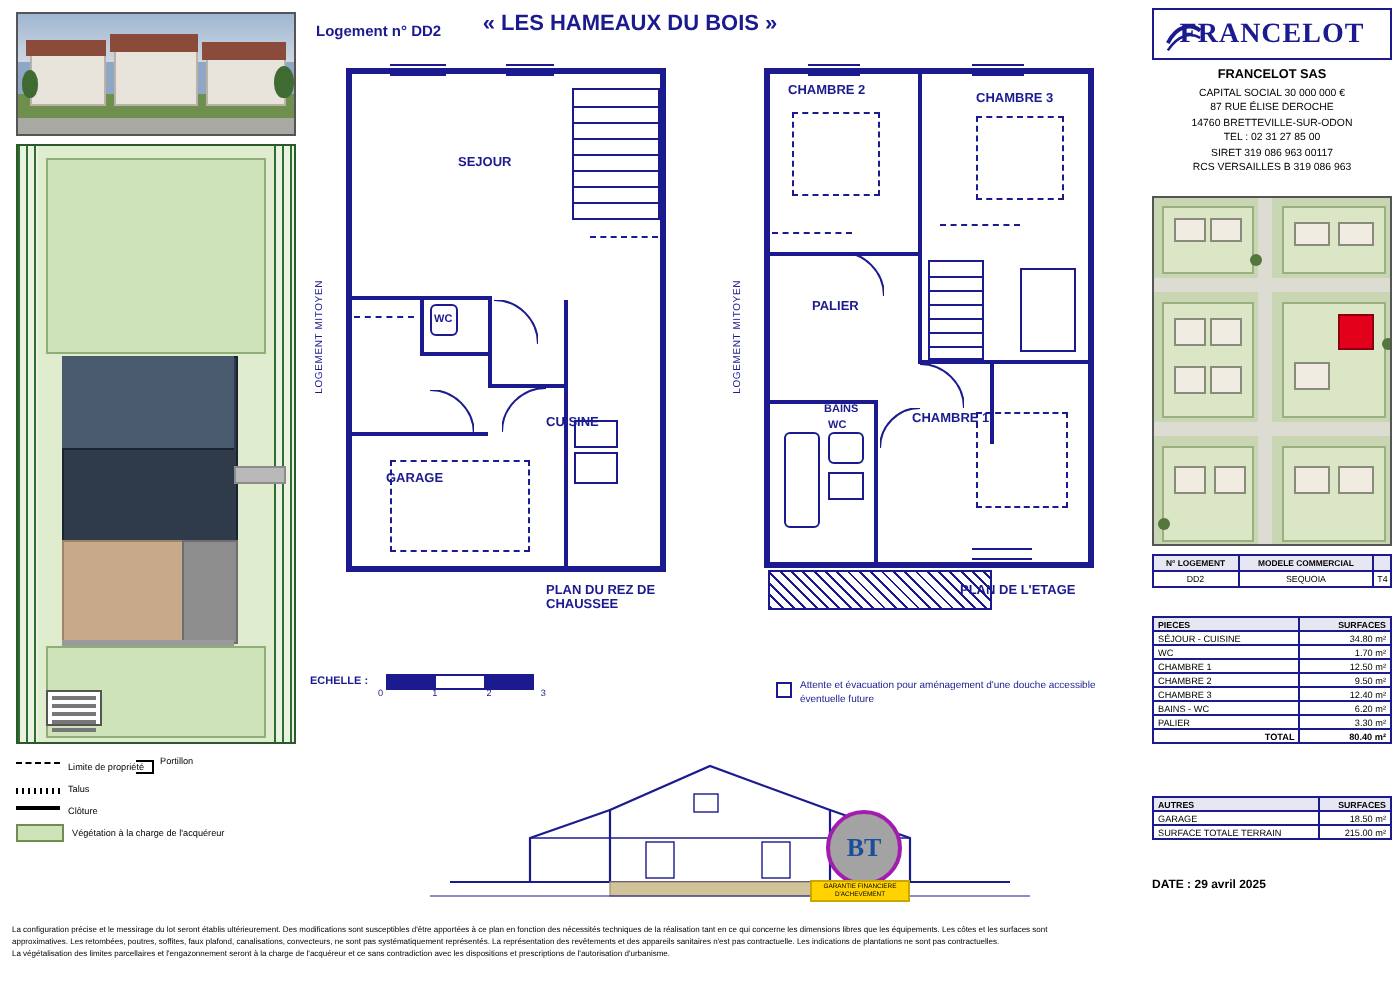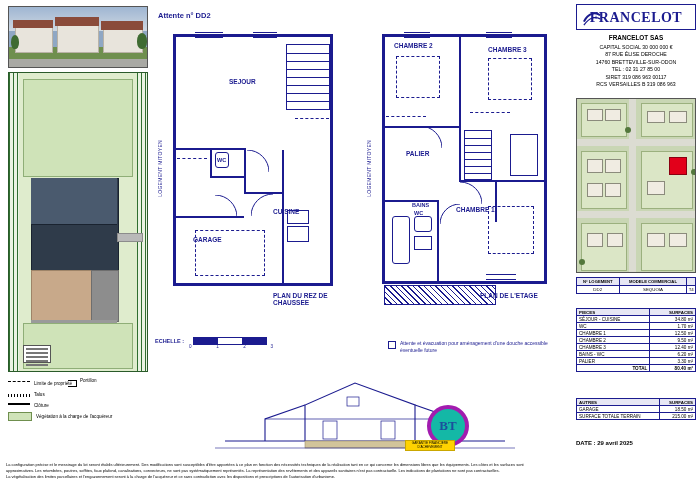--- a/index.html
+++ b/index.html
@@ -133,21 +133,21 @@
   #date-line{left:576px;top:440px;width:120px;font-size:6px;font-weight:bold;}
 
   
   #elevation{left:155px;top:375px;width:415px;height:78px;}
 
   
   #footer{left:6px;top:462px;width:688px;font-size:4px;line-height:1.45;color:#000;}
 
   
   #bt-stamp{left:405px;top:405px;width:50px;height:48px;}
-  #bt-circle{position:absolute;left:22px;top:0;width:34px;height:34px;border-radius:50%;border:4px solid #a21caf;background:#14b8a6;}
+  #bt-circle{position:absolute;left:8px;top:0;width:34px;height:34px;border-radius:50%;border:2px solid #a21caf;background:#a3a3a3;}
   #bt-circle .bt{position:absolute;inset:0;display:flex;align-items:center;justify-content:center;font-size:13px;font-weight:bold;color:#1b4f9c;font-family:"Liberation Serif",serif;}
   #bt-band{position:absolute;left:0;top:35px;width:50px;height:11px;background:#ffd200;border:1px solid #caa700;font-size:3.2px;text-align:center;line-height:1.1;padding-top:1px;box-sizing:border-box;}
 </style>
 </head>
 <body>
 
 <div class="sheet">
 
   <div class="box" id="photo">
     <div class="ph-sky"></div>
@@ -157,22 +157,23 @@
     <div class="ph-h" style="left:48px;top:18px;width:40px;height:26px;"></div>
     <div class="ph-roof" style="left:46px;top:10px;width:44px;height:9px;"></div>
     <div class="ph-h" style="left:94px;top:22px;width:38px;height:22px;"></div>
     <div class="ph-roof" style="left:92px;top:14px;width:42px;height:9px;"></div>
     <div class="ph-road"></div>
     <div class="ph-tree" style="left:2px;top:28px;width:8px;height:14px;"></div>
     <div class="ph-tree" style="left:128px;top:26px;width:10px;height:16px;"></div>
   </div>
 
   <div class="box" id="header-title">
-  </div>
-  <div id="lot-label">Attente n° DD2</div>
+    <div class="t1">« LES HAMEAUX DU BOIS »</div>
+  </div>
+  <div id="lot-label">Logement n° DD2</div>
 
   <div class="box" id="logo-block">
     <svg id="logo-swoosh" viewBox="0 0 20 20">
       <path d="M1 14 C6 4, 14 3, 19 7" stroke="#1b1b8f" stroke-width="2.2" fill="none"></path>
       <path d="M1 18 C7 9, 14 8, 19 11" stroke="#1b1b8f" stroke-width="1.4" fill="none"></path>
     </svg>
     <div id="logo-text">FRANCELOT</div>
   </div>
 
   <div class="box" id="company-info">

